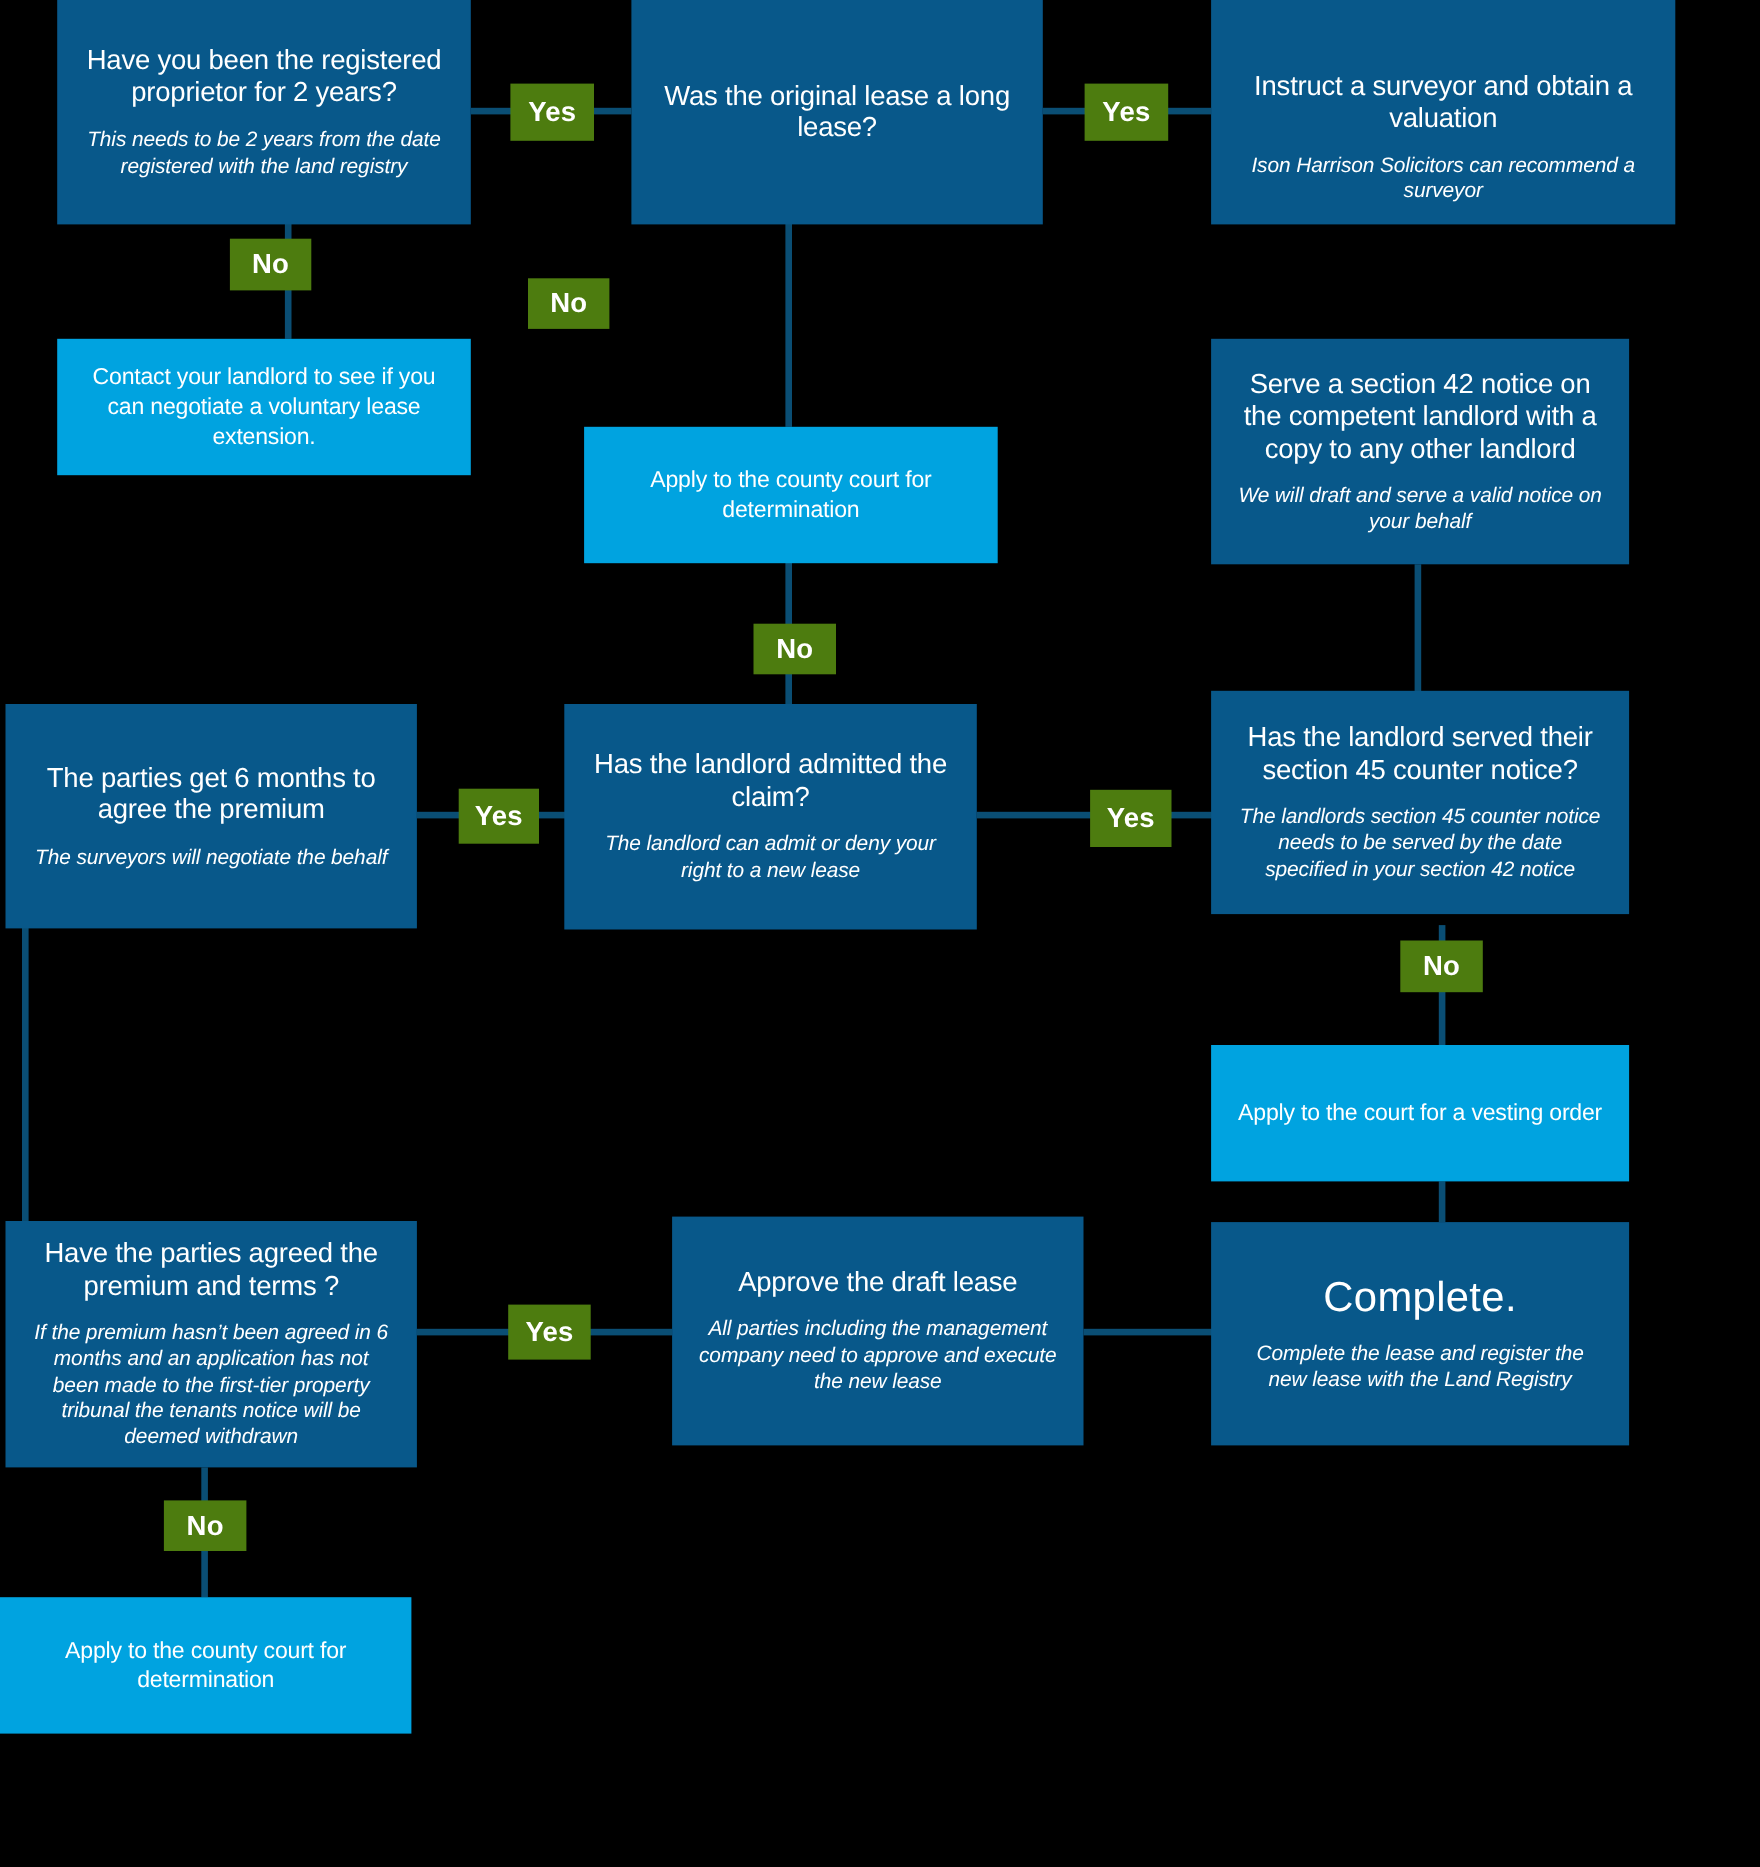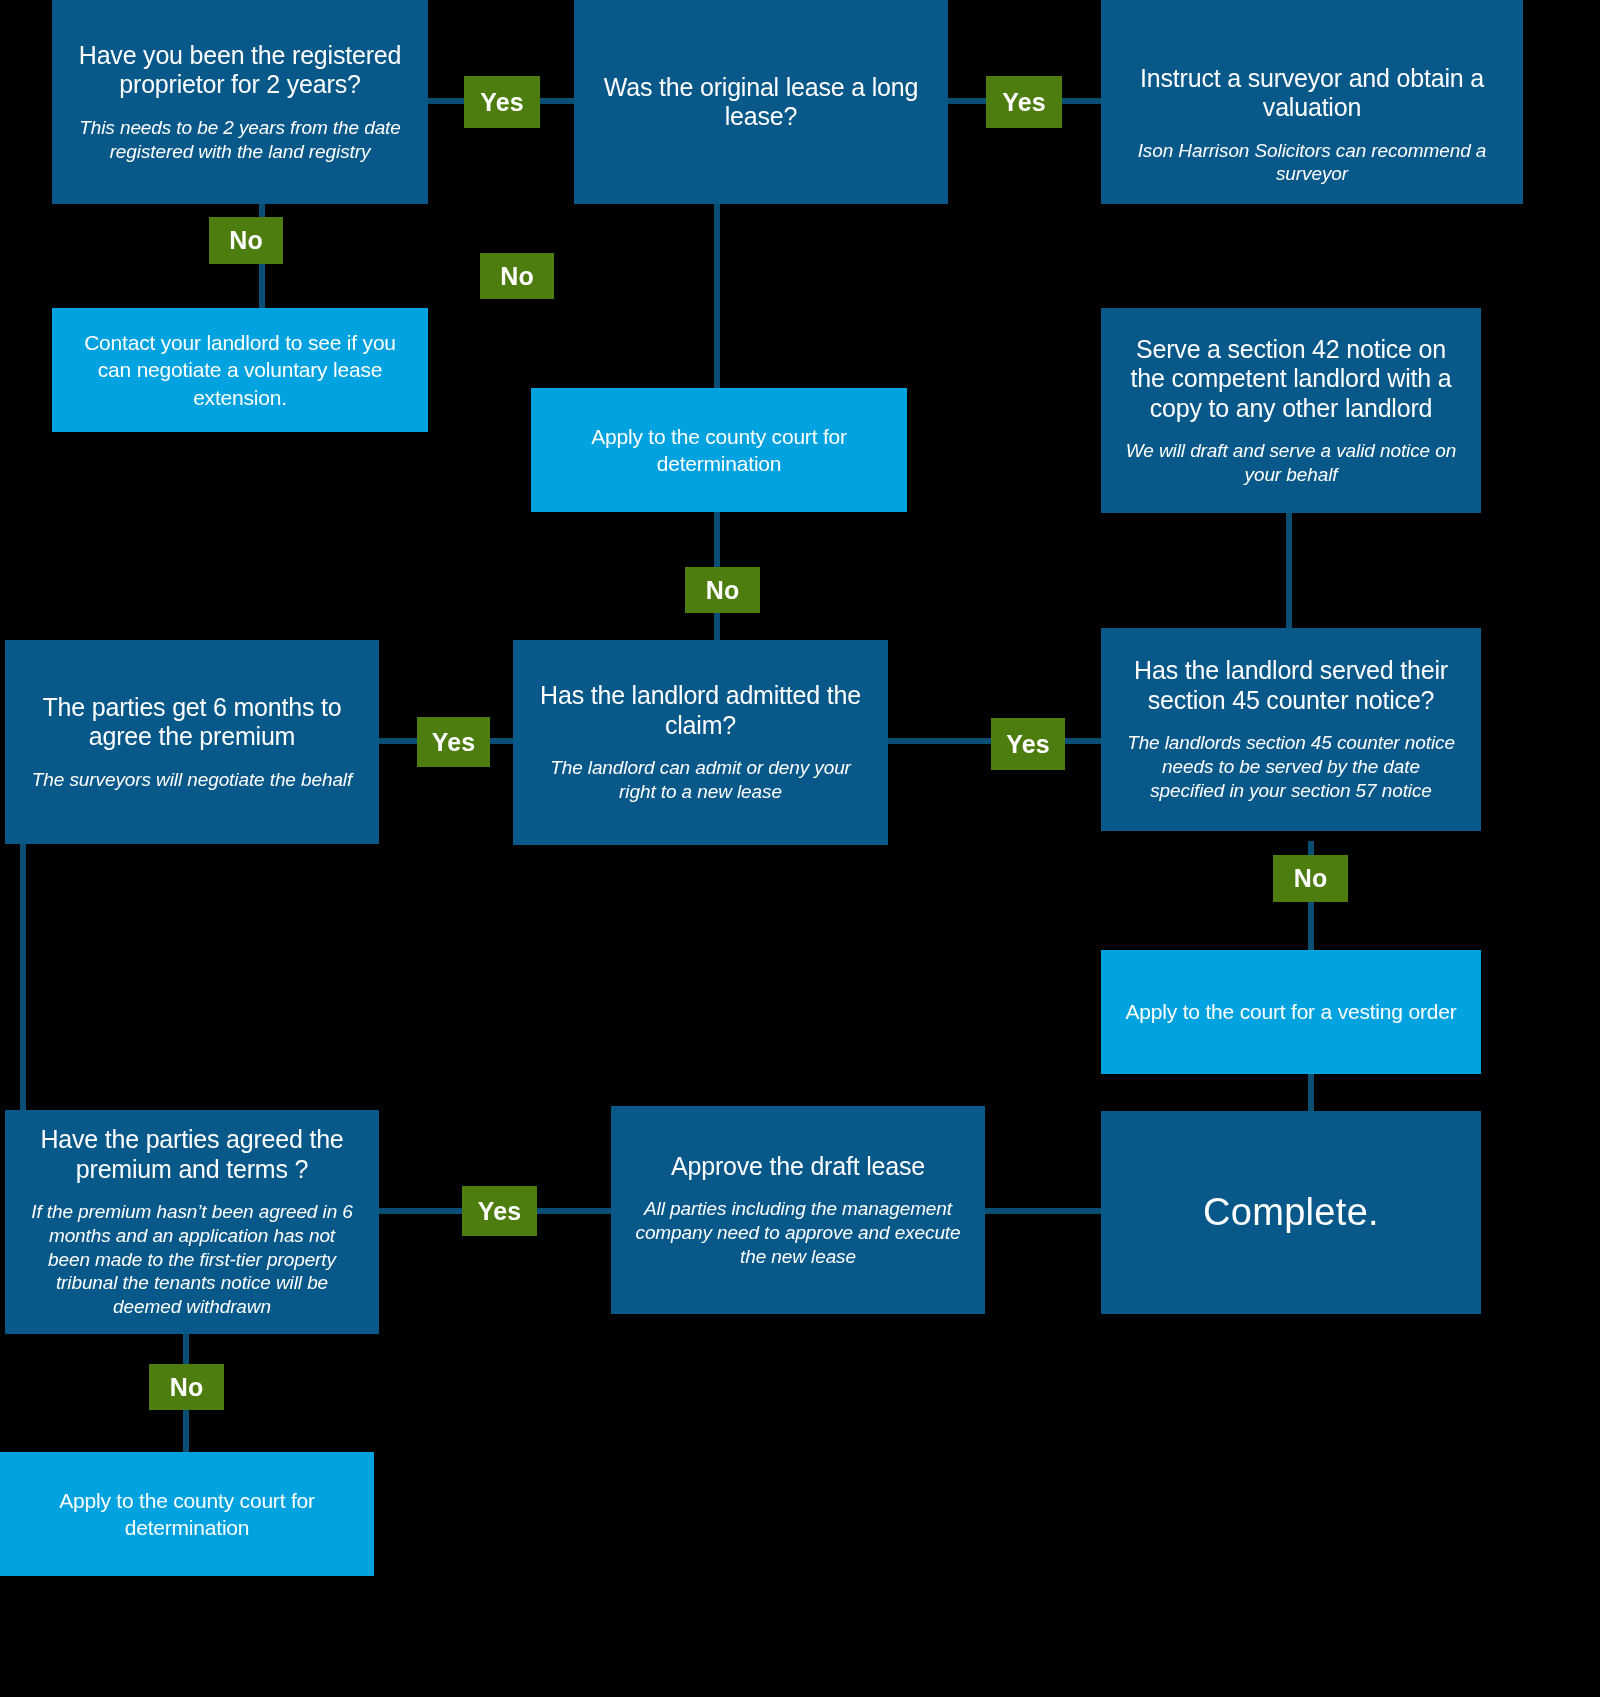--- a/index.html
+++ b/index.html
@@ -132,40 +132,41 @@
     <div class="node-desc">The surveyors will negotiate the behalf</div>
   </div>
 
   <div class="node dark" style="left:513px;top:640px;width:375px;height:205px;">
     <div class="node-title">Has the landlord admitted the claim?</div>
     <div class="node-desc">The landlord can admit or deny your right to a new lease</div>
   </div>
 
   <div class="node dark" style="left:1101px;top:628px;width:380px;height:203px;">
     <div class="node-title">Has the landlord served their section 45 counter notice?</div>
-    <div class="node-desc">The landlords section 45 counter notice needs to be served by the date specified in your section 57 notice</div>
+    <div class="node-desc">The landlords section 45 counter notice needs to be served by the date specified in your section 42 notice</div>
   </div>
 
   <div class="node light" style="left:1101px;top:950px;width:380px;height:124px;">
     <div class="node-title">Apply to the court for a vesting order</div>
 
   </div>
 
   <div class="node dark" style="left:5px;top:1110px;width:374px;height:224px;">
     <div class="node-title">Have the parties agreed the premium and terms ?</div>
     <div class="node-desc">If the premium hasn’t been agreed in 6 months and an application has not been made to the first-tier property tribunal the tenants notice will be deemed withdrawn</div>
   </div>
 
   <div class="node dark" style="left:611px;top:1106px;width:374px;height:208px;">
     <div class="node-title">Approve the draft lease</div>
     <div class="node-desc">All parties including the management company need to approve and execute the new lease</div>
   </div>
 
   <div class="node dark" style="left:1101px;top:1111px;width:380px;height:203px;">
     <div class="node-title big">Complete.</div>
+    <div class="node-desc">Complete the lease and register the new lease with the Land Registry</div>
   </div>
 
   <div class="node light" style="left:0px;top:1452px;width:374px;height:124px;">
     <div class="node-title">Apply to the county court for determination</div>
 
   </div>
 
   <div class="badge" style="left:464px;top:76px;width:76px;height:52px;">Yes</div>
 
   <div class="badge" style="left:986px;top:76px;width:76px;height:52px;">Yes</div>

